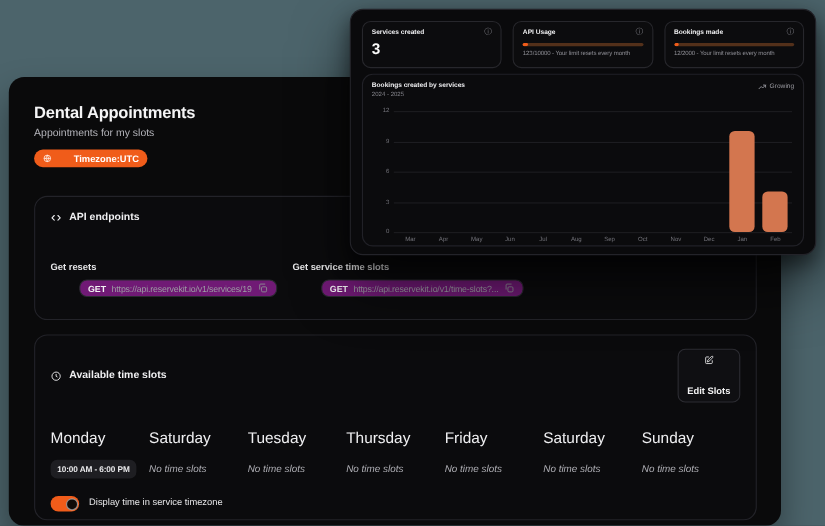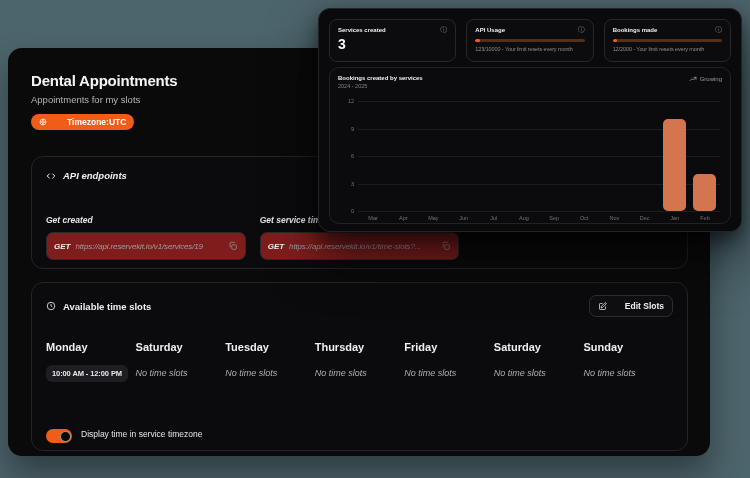--- a/index.html
+++ b/index.html
@@ -1,53 +1,53 @@
 <!DOCTYPE html>
 <html><head>
 <meta charset="utf-8">
 <style>
   * { margin:0; padding:0; box-sizing:border-box; }
   html,body { width:750px; height:478px; }
   body { font-family:"Liberation Sans", sans-serif; background:#4c646b; }
   .page { position:relative; width:750px; height:478px; background:#4c646b; overflow:hidden; }
 
   
-  .main-panel { position:absolute; left:8px; top:48px; width:702px; height:408px;
+  .main-panel { position:absolute; left:8px; top:70px; width:702px; height:408px;
     background:#0a0a0b; border-radius:14px; box-shadow:0 18px 32px rgba(0,0,0,.38);padding-left:20px; }
   .main-header { position:absolute; left:23px; top:24px; }
   .main-header h1 { color:#f5f5f6; font-size:15px; font-weight:700; letter-spacing:-.2px; }
   .main-subtitle { color:#b4b4ba; font-size:9.5px; margin-top:5px; }
   .tz-badge { display:inline-flex; align-items:center; gap:20px; margin-top:9px;
     background:#f05c1a; color:#fff; font-size:8.5px; font-weight:700;
     padding:3px 8px; border-radius:9px; }
 
   .card { position:absolute; left:23px; width:657px; border:1px solid #232329;
     border-radius:12px; background:#0b0b0d; }
   .section-title { display:flex; align-items:center; gap:7px; color:#f0f0f2;
     font-size:9.5px; font-weight:700; }
 
   
-  .api-card { top:108px; height:113px; padding:13px 14px;font-style:italic; }
+  .api-card { top:108px; height:113px; padding:13px 14px; }
   .endpoints { display:grid; grid-template-columns:1fr 1fr 1fr; column-gap:14px; margin-top:34px; }
   .ep-label { color:#e8e8ea; font-size:8.5px; font-weight:700; height:10px; }
-  .ep-input { margin-top:7px; height:28px; border:1px solid #2a2a30; border-radius:7px;
-    background:#7f1d1d; display:flex; align-items:center; gap:5px; padding:0 7px; }
+  .ep-input { margin-top:7px; height:16px; border:1px solid #2a2a30; border-radius:7px;
+    background:#701a75; display:flex; align-items:center; gap:5px; padding:0 7px;margin-left:26px; }
   .ep-method { color:#f2f2f3; font-size:8px; font-weight:700; }
   .ep-url { color:#9d9da4; font-size:8px; letter-spacing:-.15px; white-space:nowrap;
     overflow:hidden; flex:1; }
   .copy-ico { display:flex; flex:none; }
 
   
   .slots-card { top:234px; height:169px; padding:12px 14px; }
   .slots-head { display:flex; align-items:center; justify-content:space-between; }
   .edit-btn { display:inline-flex; align-items:center; gap:18px; background:#0f0f12;
     border:1px solid #2d2d33; border-radius:7px; padding:5px 8px;
-    color:#f2f2f3; font-size:8.5px; font-weight:700; cursor:pointer; }
+    color:#f2f2f3; font-size:8.5px; font-weight:700; cursor:pointer;flex-direction:column; }
   .days { display:grid; grid-template-columns:repeat(7,1fr); margin-top:24px; }
-  .day-name { color:#efeff1; font-size:11px; font-weight:700; }
+  .day-name { color:#efeff1; font-size:14px; font-weight:400; }
   .slot-badge { display:inline-block; margin-top:12px; background:#1e1e22; color:#e9e9eb;
     font-size:7.5px; font-weight:700; padding:4px 6px; border-radius:6px; letter-spacing:-.1px; }
   .no-slots { margin-top:15px; color:#aeaeb4; font-size:9px; font-style:italic; }
   .toggle-row { position:absolute; left:14px; bottom:7px; display:flex; align-items:flex-start; gap:9px; }
   .toggle { position:relative; width:26px; height:14px; border-radius:8px; background:#f05c1a; cursor:pointer; }
   .toggle .knob { position:absolute; right:1.5px; top:1.5px; width:11px; height:11px;
     border-radius:50%; background:#100b08; border:1px solid rgba(255,255,255,.55); }
   .toggle-label { color:#e7e7e9; font-size:8.5px; }
 
   
@@ -109,21 +109,21 @@
       <div class="section-title">
         <span>
           <svg width="10" height="10" viewBox="0 0 24 24" fill="none" stroke="#f0f0f2" stroke-width="2.4" stroke-linecap="round" stroke-linejoin="round">
             <path d="m8 7-5 5 5 5M16 7l5 5-5 5"></path>
           </svg>
         </span>
         <span>API endpoints</span>
       </div>
       <div class="endpoints">
           <div>
-            <div class="ep-label">Get created</div>
+            <div class="ep-label">Get resets</div>
             <div class="ep-input">
               <span class="ep-method">GET</span>
               <span class="ep-url">https://api.reservekit.io/v1/services/19</span>
               <span class="copy-ico">
                 <svg width="10" height="10" viewBox="0 0 24 24" fill="none" stroke="#8d8d94" stroke-width="2" stroke-linejoin="round">
                   <rect x="9" y="9" width="11" height="11" rx="2.5"></rect>
                   <path d="M5 15V5a2 2 0 0 1 2-2h10"></path>
                 </svg>
               </span>
             </div>
@@ -159,21 +159,21 @@
           <span>
             <svg width="9" height="9" viewBox="0 0 24 24" fill="none" stroke="#f2f2f3" stroke-width="2" stroke-linecap="round" stroke-linejoin="round">
               <path d="M11 4H6a2 2 0 0 0-2 2v12a2 2 0 0 0 2 2h12a2 2 0 0 0 2-2v-5"></path>
               <path d="M18.4 2.6a2 2 0 0 1 2.9 2.9L12 14.8 8 16l1.2-4z"></path>
             </svg>
           </span>
           <span>Edit Slots</span>
         </button>
       </div>
       <div class="days">
-          <div><div class="day-name">Monday</div><span class="slot-badge">10:00 AM - 12:00 PM</span></div>
+          <div><div class="day-name">Monday</div><span class="slot-badge">10:00 AM - 6:00 PM</span></div>
           <div>
             <div class="day-name">Saturday</div>
             <div class="no-slots">No time slots</div>
           </div>
           <div>
             <div class="day-name">Tuesday</div>
             <div class="no-slots">No time slots</div>
           </div>
           <div>
             <div class="day-name">Thursday</div>

